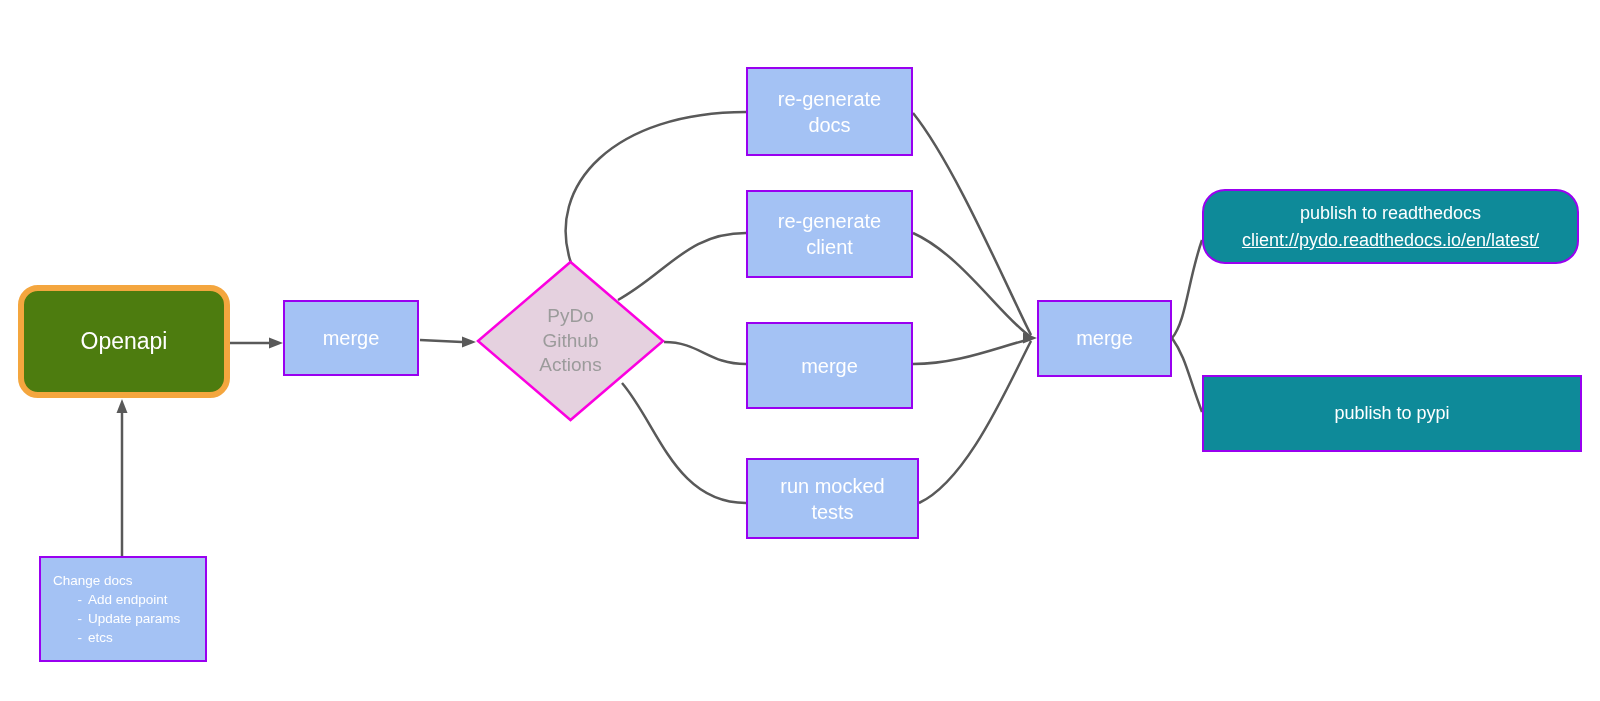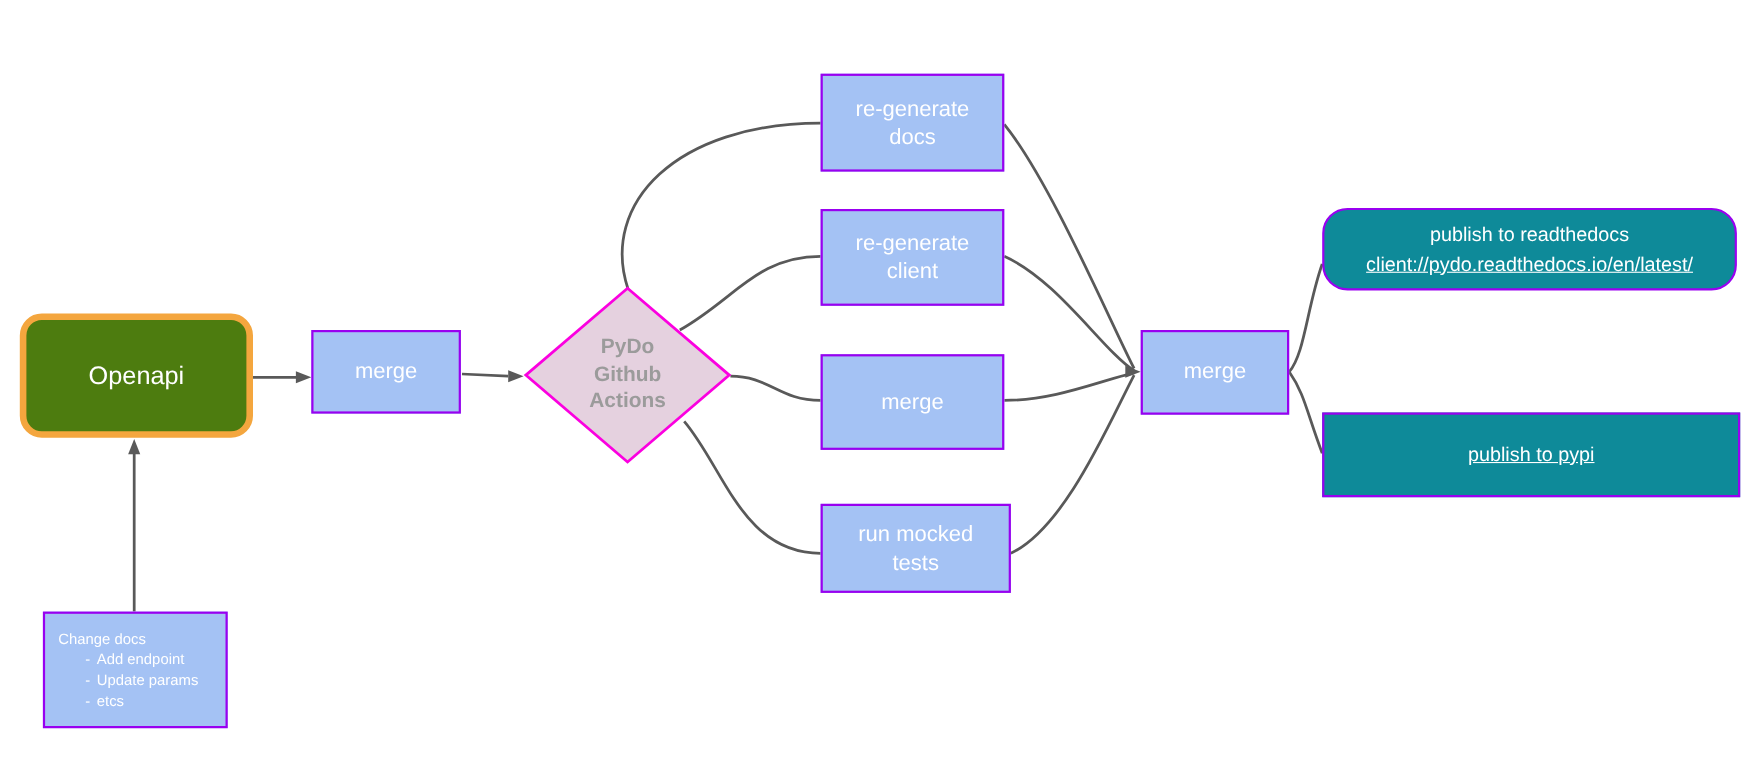--- a/index.html
+++ b/index.html
@@ -53,35 +53,35 @@
   .merge-right { left: 1037px; top: 300px; width: 135px; height: 77px; font-size: 20px; }
 
   .task { font-size: 20px; line-height: 1.3; }
   .task-docs   { left: 746px; top: 67px;  width: 167px; height: 89px; }
   .task-client { left: 746px; top: 190px; width: 167px; height: 88px; }
   .task-lint   { left: 746px; top: 322px; width: 167px; height: 87px; }
   .task-tests  { left: 746px; top: 458px; width: 173px; height: 81px; }
 
   .publish { font-size: 18px; line-height: 1.5; }
   .publish-rtd  { left: 1202px; top: 189px; width: 377px; height: 75px; flex-direction: column; border-radius: 23px; }
-  .publish-pypi { left: 1202px; top: 375px; width: 380px; height: 77px; text-decoration: underline; }
+  .publish-pypi { left: 1202px; top: 375px; width: 380px; height: 77px; }
   .publish-rtd a {
     color: #ffffff;
     text-decoration: underline;
   }
 
   .diamond-label {
     position: absolute;
     left: 478px; top: 262px; width: 185px; height: 158px;
     display: flex;
     align-items: center;
     justify-content: center;
     text-align: center;
     color: #9b9b9b;
-    font-weight: bold;
+    font-weight: normal;
     font-size: 19px;
     line-height: 1.3;
   }
 
   .change-docs {
     left: 39px; top: 556px; width: 168px; height: 106px;
     flex-direction: column;
     align-items: stretch;
     justify-content: center;
     text-align: left;

